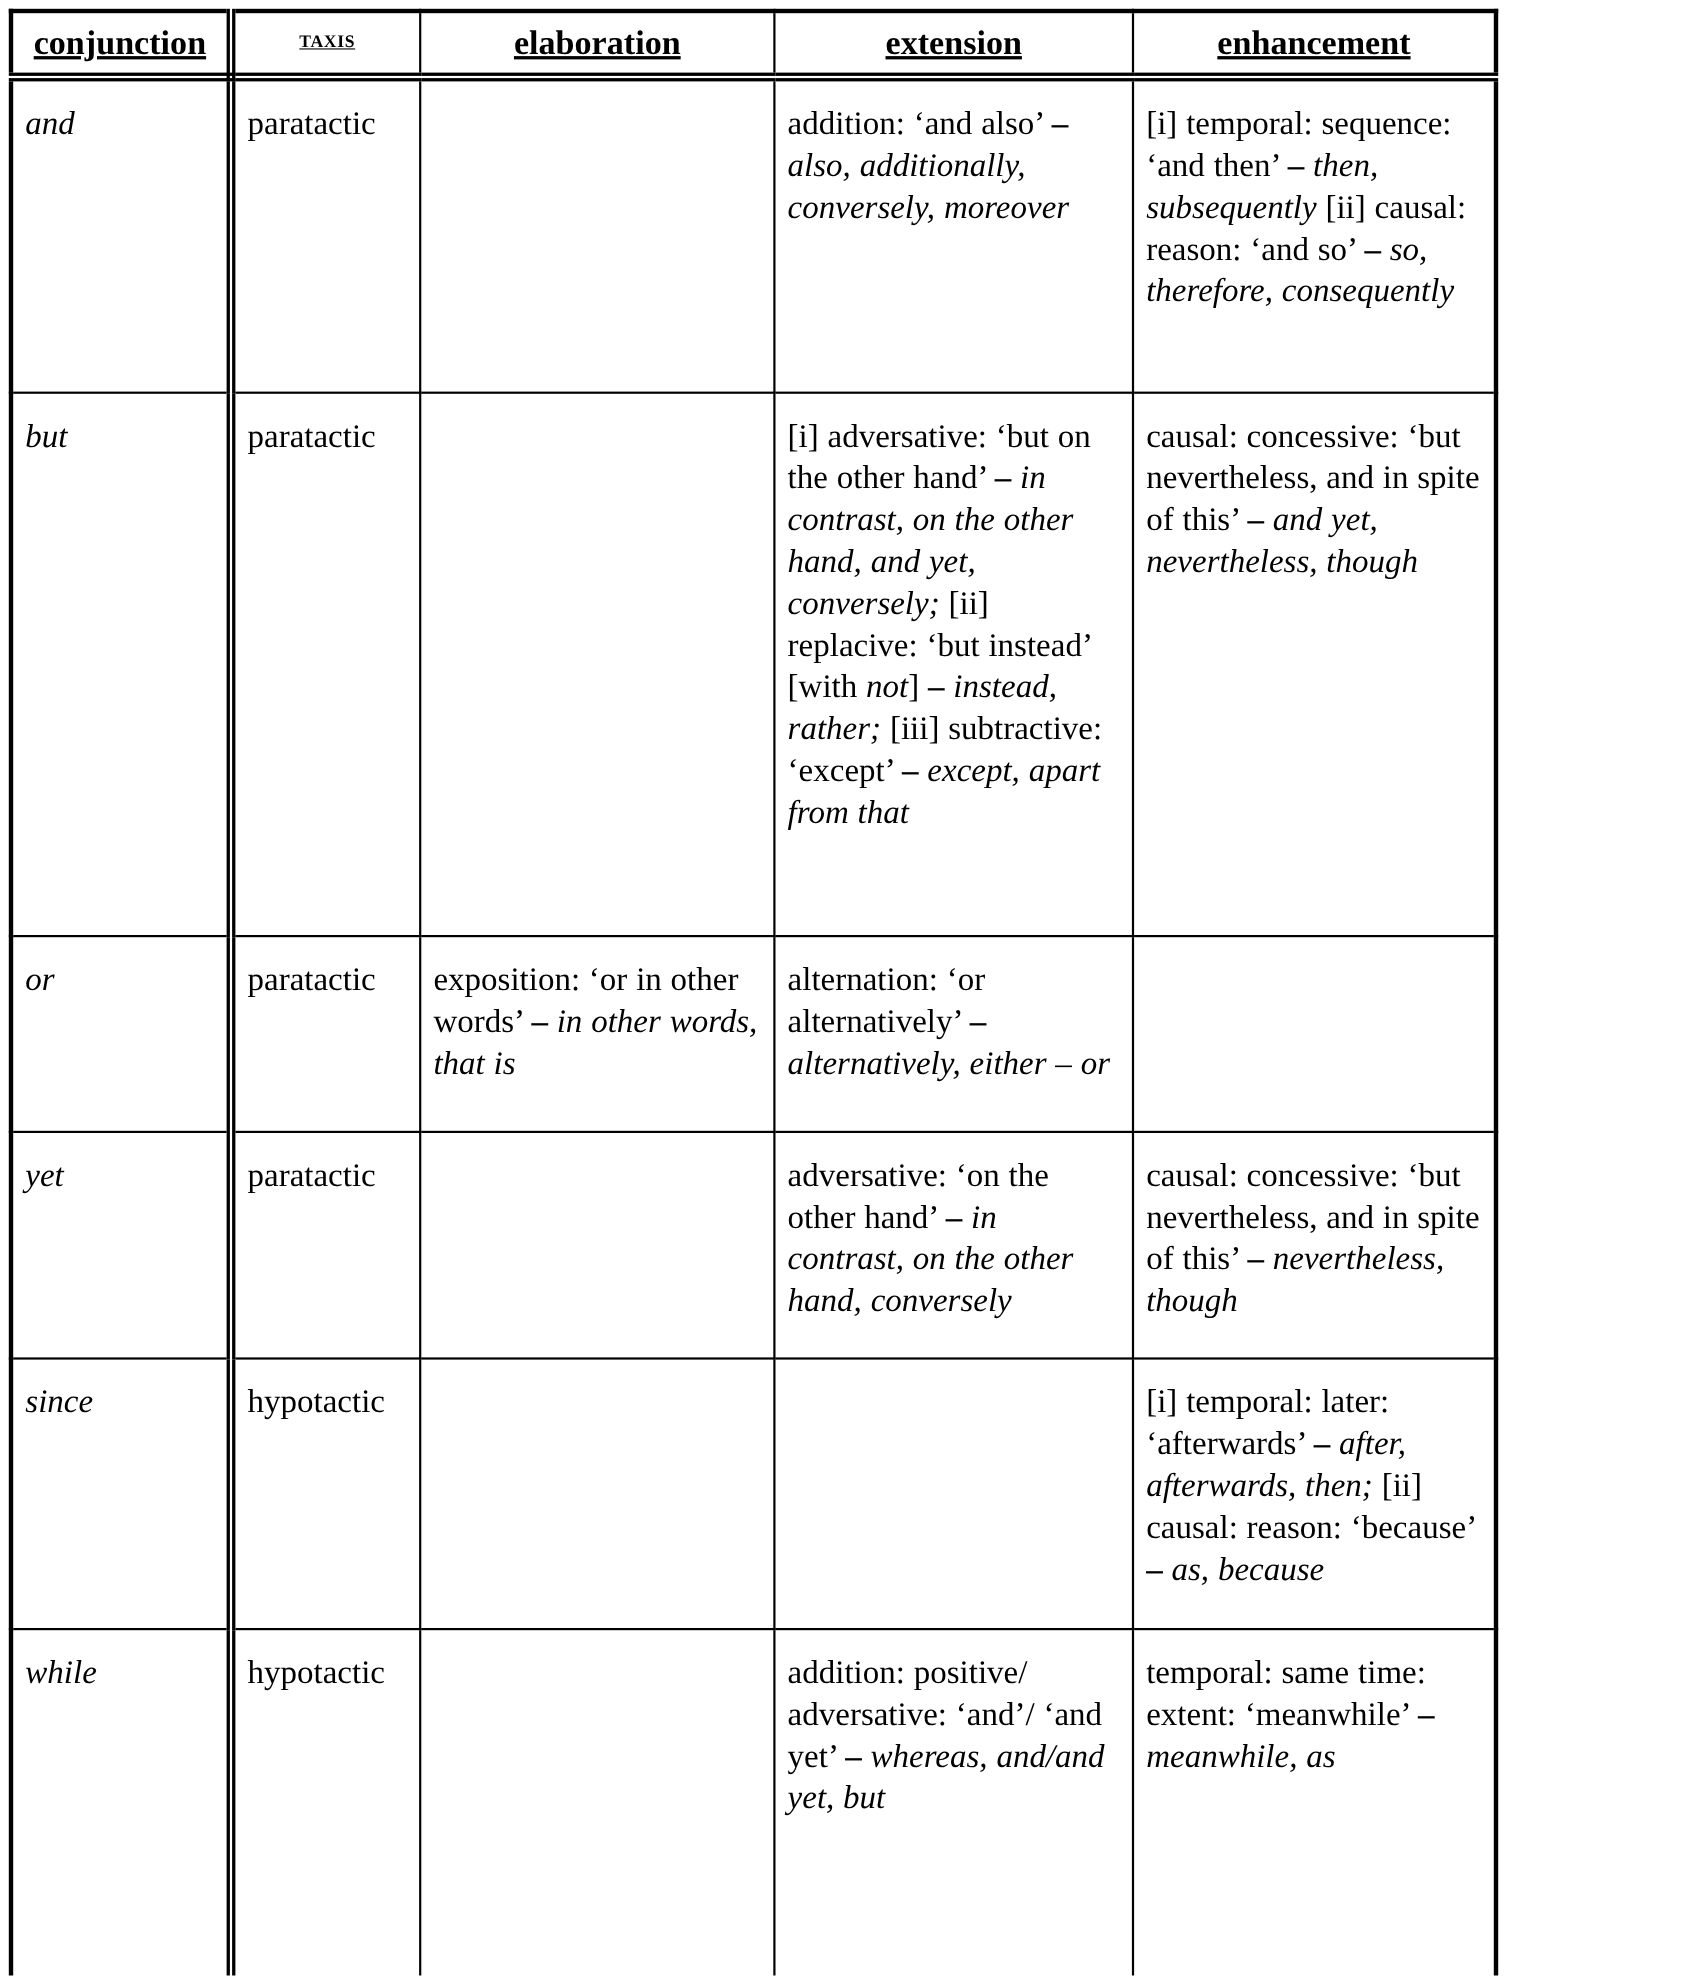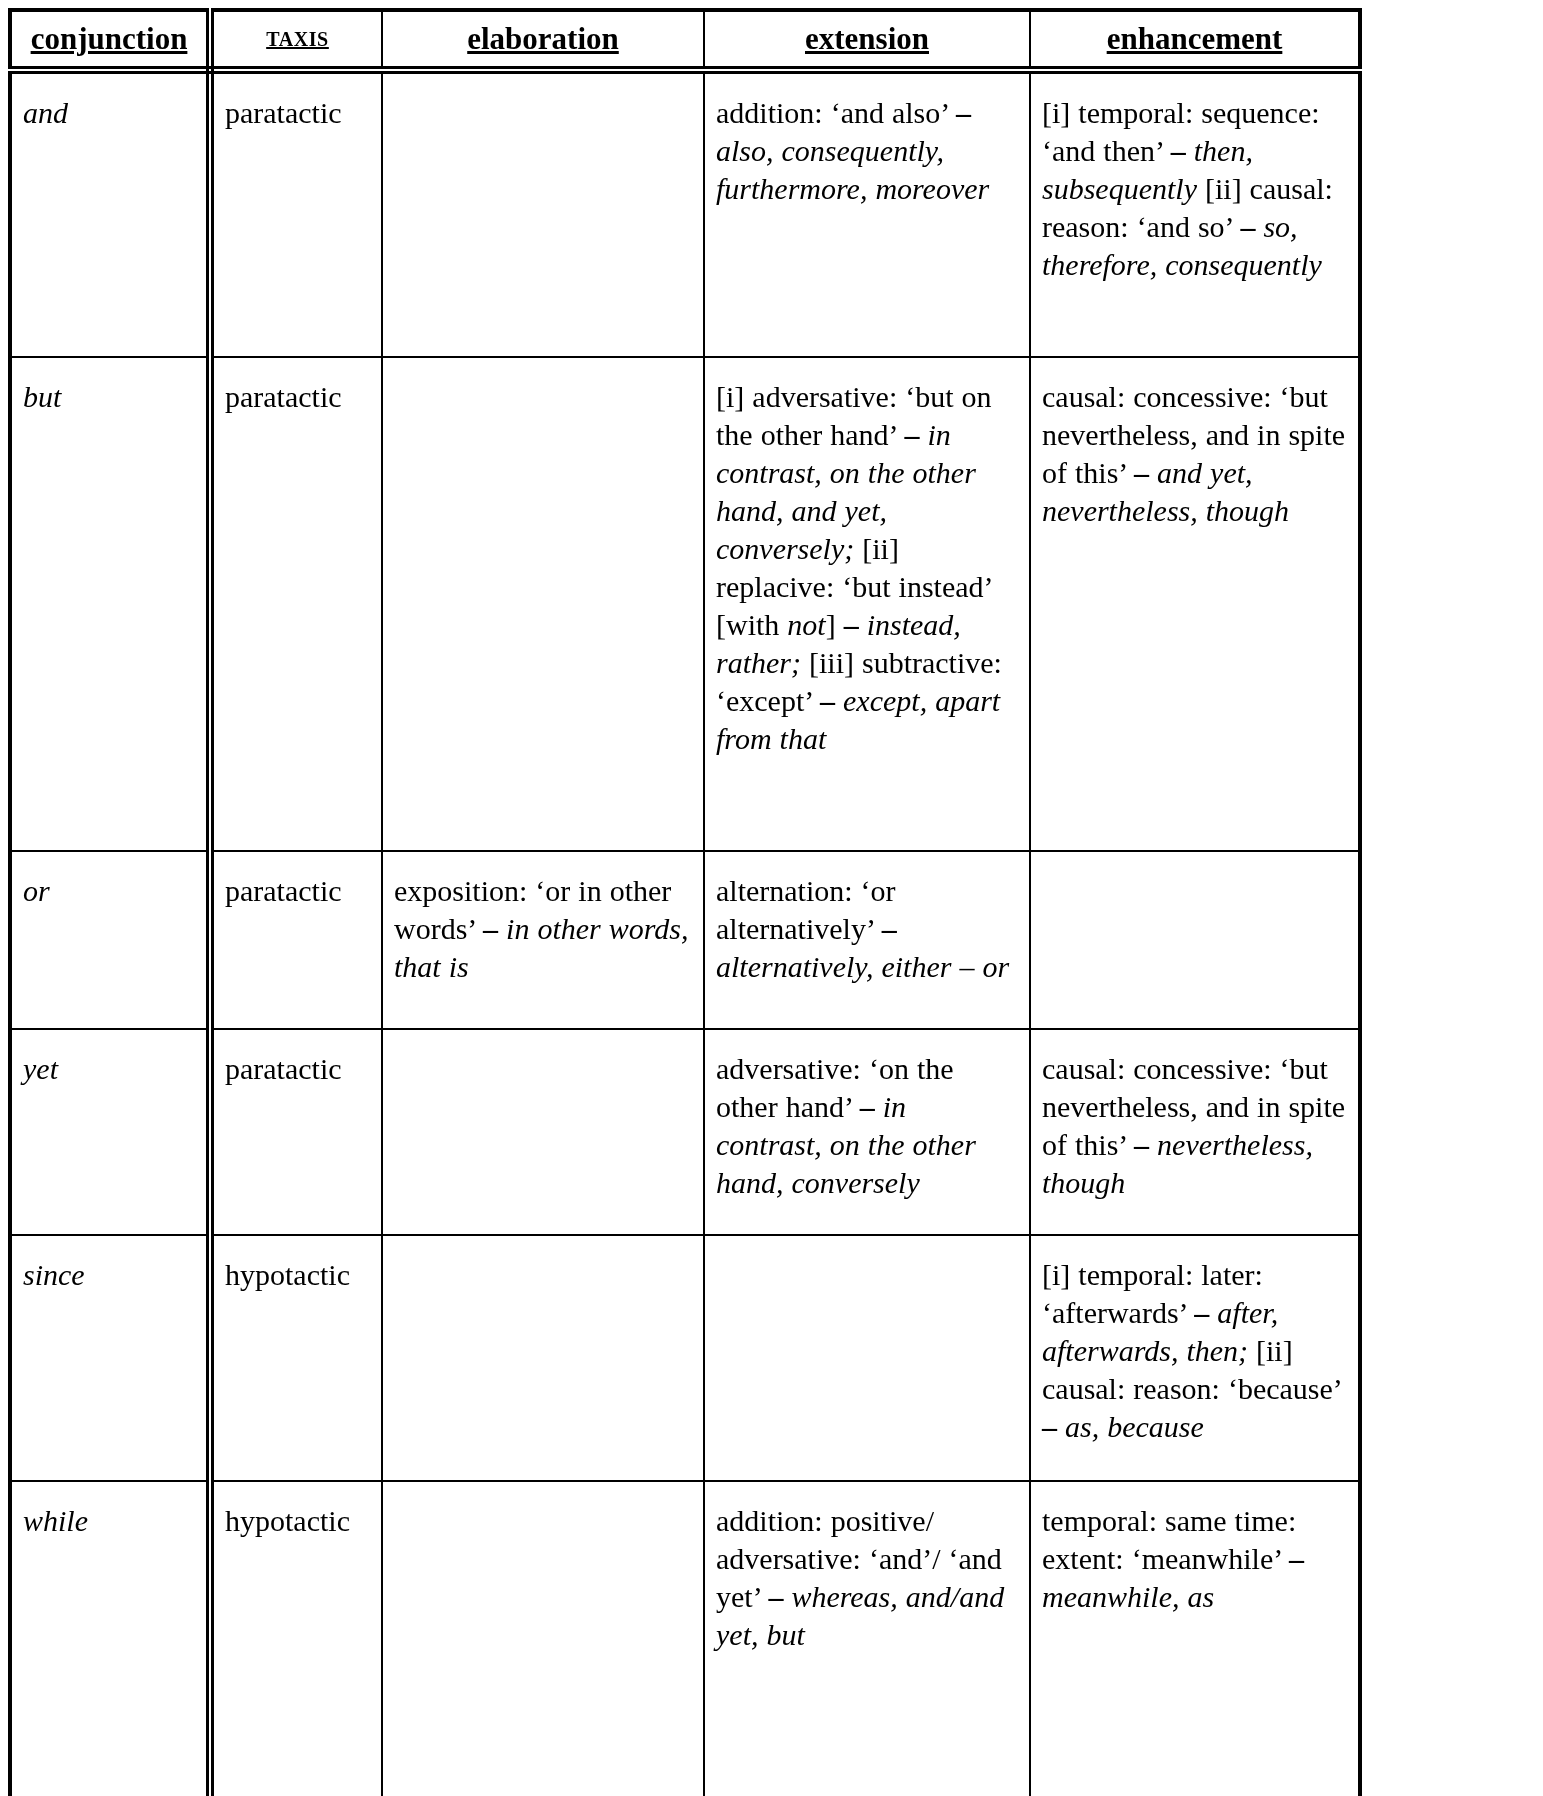--- a/index.html
+++ b/index.html
@@ -42,21 +42,21 @@
     text-align: center;
     vertical-align: middle;
     font-weight: bold;
     font-size: 31px;
     height: 60px;
     padding: 6px 4px;
     border-bottom: 8px double #000;
     text-decoration: underline;
   }
   thead th.taxis-h {
-    font-size: 20px;
+    font-size: 16px;
     letter-spacing: 0.6px;
   }
   th:first-child, td:first-child { border-right: 8px double #000; }
 
   td.conj { font-style: italic; }
   .it { font-style: italic; }
   .bd { font-weight: bold; }
 
   
   tbody tr:nth-child(1) td { height: 287px; }
@@ -84,21 +84,21 @@
       <th>elaboration</th>
       <th>extension</th>
       <th>enhancement</th>
     </tr>
   </thead>
   <tbody>
       <tr>
         <td class="conj">and</td>
         <td>paratactic</td>
         <td></td>
-        <td><span>addition: ‘and also’ </span><span class="bd">–</span><span class="it"> also, consequently, furthermore, moreover</span></td>
+        <td><span>addition: ‘and also’ </span><span class="bd">–</span><span class="it"> also, additionally, conversely, moreover</span></td>
         <td><span>[i] temporal: sequence: ‘and then’ </span><span class="bd">–</span><span class="it"> then, subsequently</span><span> [ii] causal: reason: ‘and so’ </span><span class="bd">–</span><span class="it"> so, therefore, consequently</span></td>
       </tr>
       <tr>
         <td class="conj">but</td>
         <td>paratactic</td>
         <td></td>
         <td><span>[i] adversative: ‘but on the other hand’ </span><span class="bd">–</span><span class="it"> in contrast, on the other hand, and yet, conversely;</span><span> [ii] replacive: ‘but instead’ [with </span><span class="it">not</span><span>] </span><span class="bd">–</span><span class="it"> instead, rather;</span><span> [iii] subtractive: ‘except’ </span><span class="bd">–</span><span class="it"> except, apart from that</span></td>
         <td><span>causal: concessive: ‘but nevertheless, and in spite of this’ </span><span class="bd">–</span><span class="it"> and yet, nevertheless, though</span></td>
       </tr>
       <tr>

